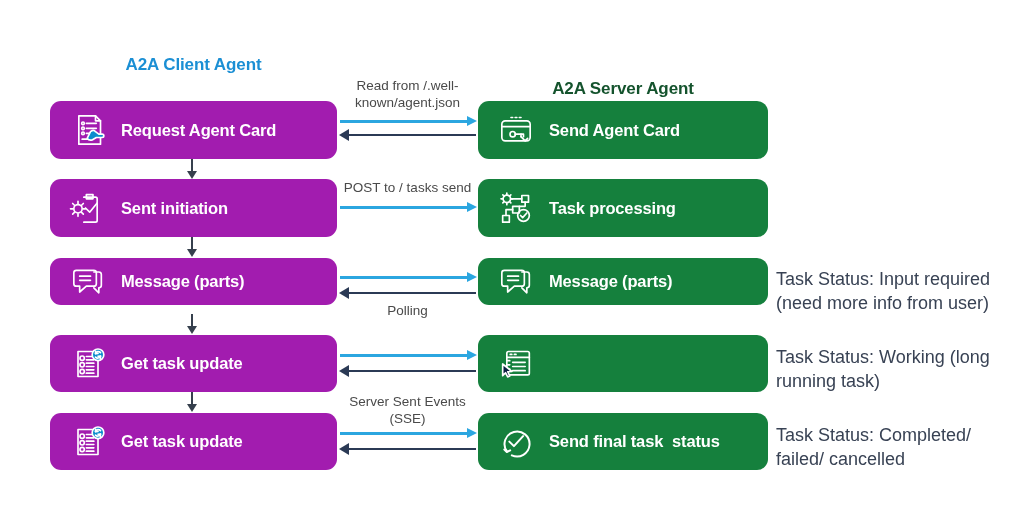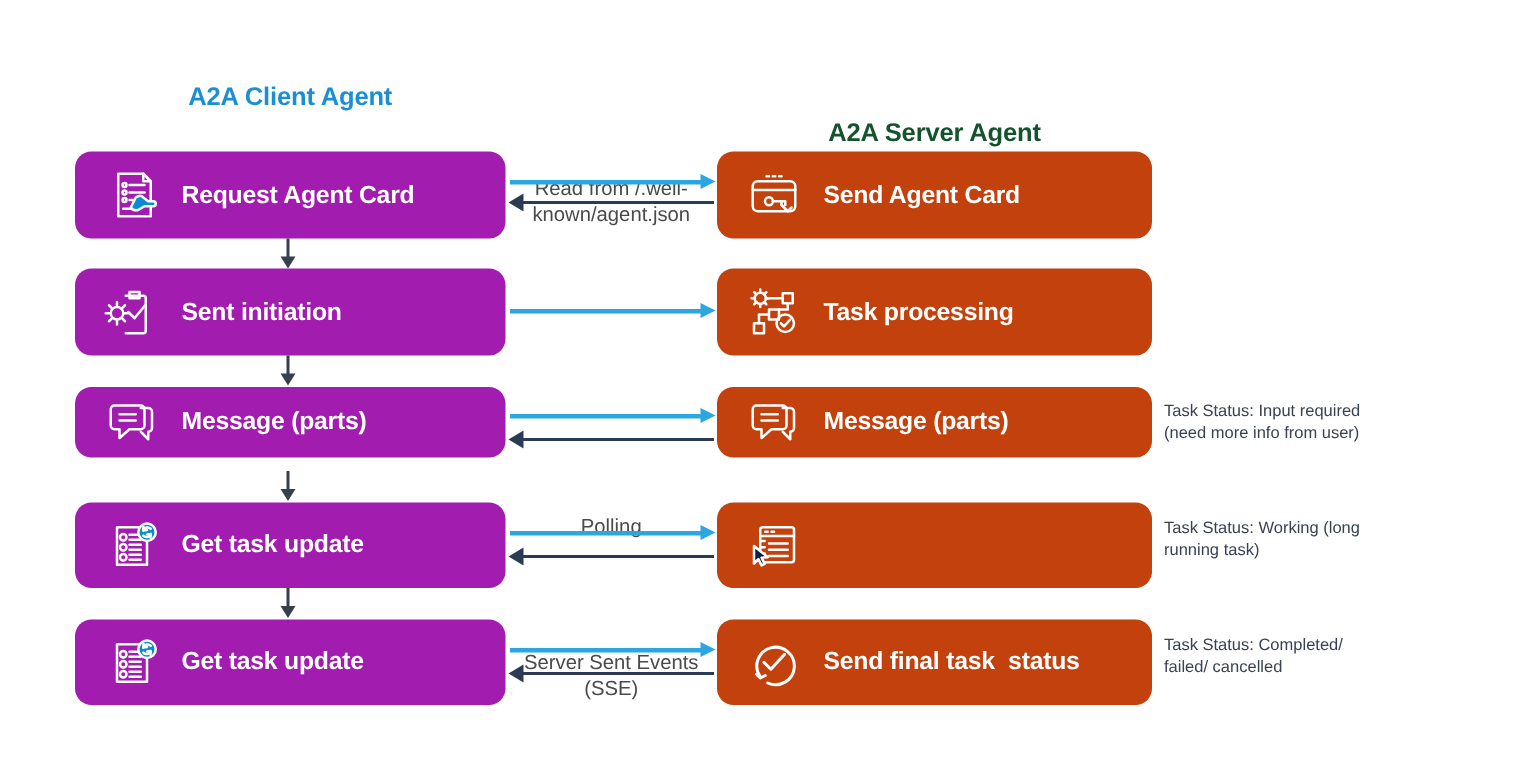--- a/index.html
+++ b/index.html
@@ -25,21 +25,21 @@
   
   .box{
     position:absolute;
     display:flex;
     align-items:center;
     border-radius:11px;
     box-sizing:border-box;
     padding-left:18px;
   }
   .box.client{left:50px;width:287px;background:#a21caf;}
-  .box.server{left:478px;width:290px;background:#c2410c;}
+  .box.server{left:478px;width:290px;background:#15803d;}
   .box .bx-icon{
     flex:0 0 auto;
     width:40px;height:40px;
     margin-right:13px;
     display:block;
   }
   .box .bx-label{
     color:#ffffff;
     font-size:16.5px;
     font-weight:bold;
@@ -91,28 +91,27 @@
 
   
   .mid-label{
     position:absolute;
     left:337px;width:141px;
     text-align:center;
     font-size:13.5px;
     color:#4a4a4a;
     line-height:1.25;
     white-space:pre-line;
-    margin-top:40px;
   }
 
   
   .note{
     position:absolute;
     left:776px;width:238px;
-    font-size:11px;
+    font-size:18px;
     color:#384254;
     line-height:1.35;
     white-space:pre-line;
   }
 </style>
 </head>
 <body>
 
 <div id="stage">
 
@@ -181,20 +180,21 @@
         <path d="M35 17 v5 h-7"></path>
         <rect x="8" y="33" width="8" height="8"></rect>
         <path d="M20 26 h-8 v7"></path>
         <circle cx="33" cy="33" r="7"></circle>
         <path d="M29.5 33 l2.5 2.5 l5-5.5"></path>
       </g>
     </svg>
     <div class="bx-label">Task processing</div>
   </div>
 
+  <div class="mid-label" style="top:180px;">POST to / tasks send</div>
   <div class="h-arrow right" style="left:340px;top:206px;width:128px;"></div>
 
   <div class="box client r3">
     <svg class="bx-icon" viewBox="0 0 48 48">
       <g fill="none" stroke="#ffffff" stroke-width="2" stroke-linecap="round" stroke-linejoin="round">
         <path d="M31 12 h6 a3 3 0 0 1 3 3 v13 a3 3 0 0 1-3 3 v6 l-6-6"></path>
         <path d="M10 10 h21 a3 3 0 0 1 3 3 v13 a3 3 0 0 1-3 3 h-9 l-8 7 v-7 h-4 a3 3 0 0 1-3-3 v-13 a3 3 0 0 1 3-3 z"></path>
         <path d="M14 17 h13 M14 22 h13"></path>
       </g>
     </svg>

